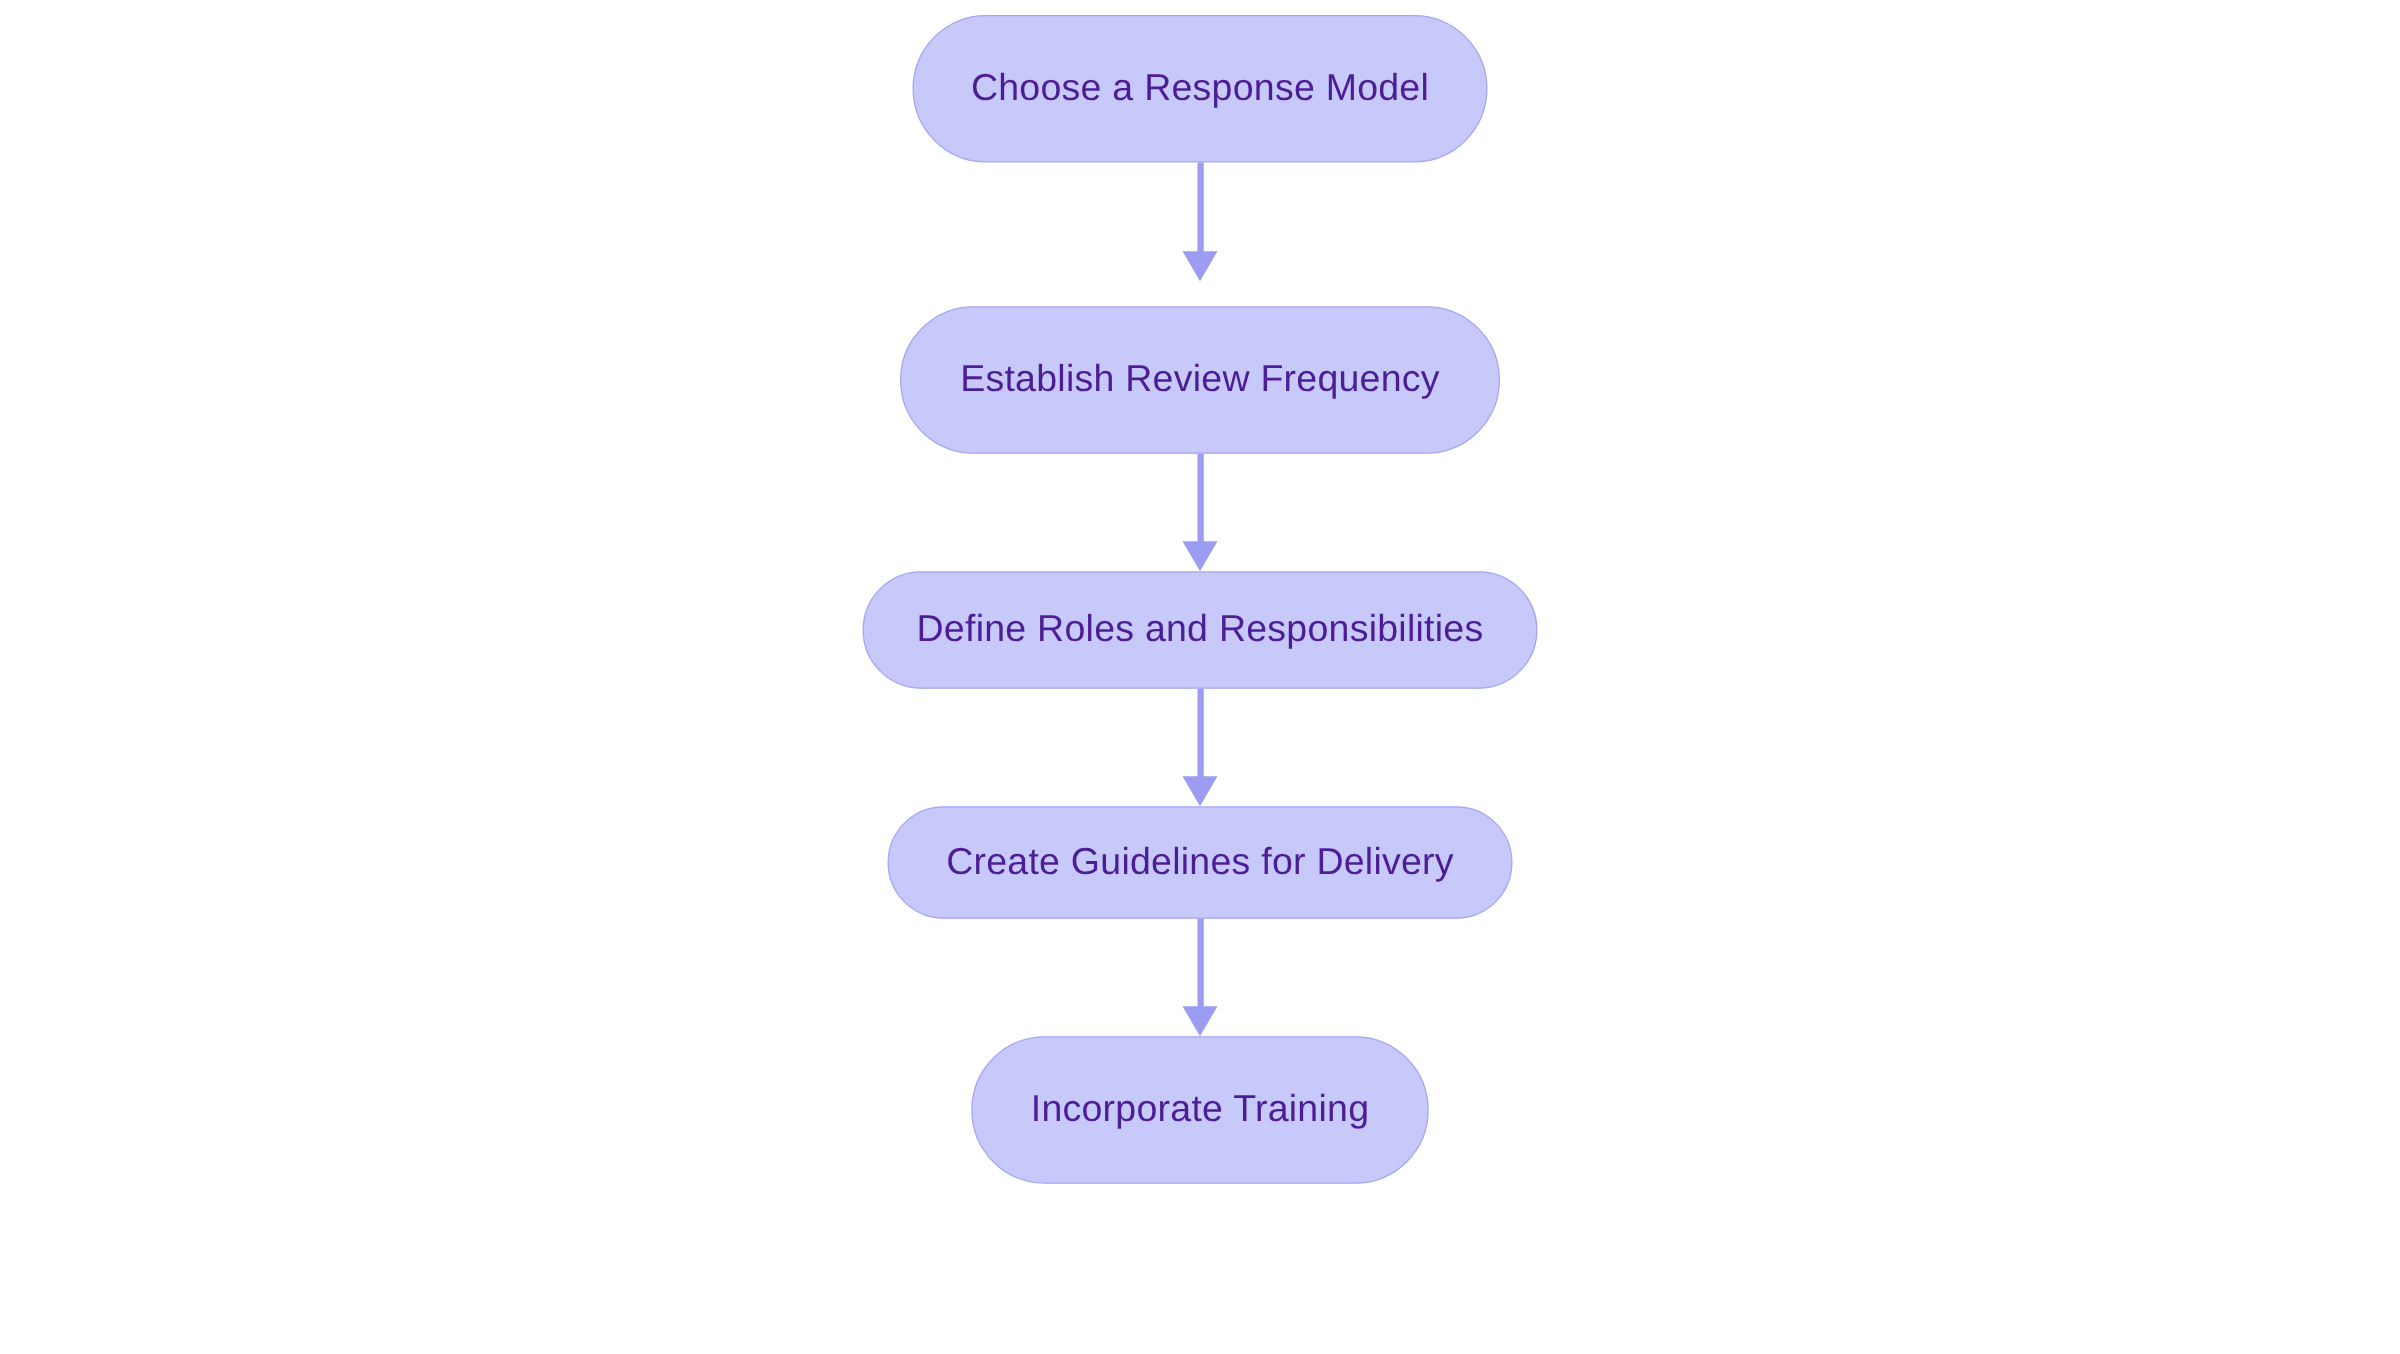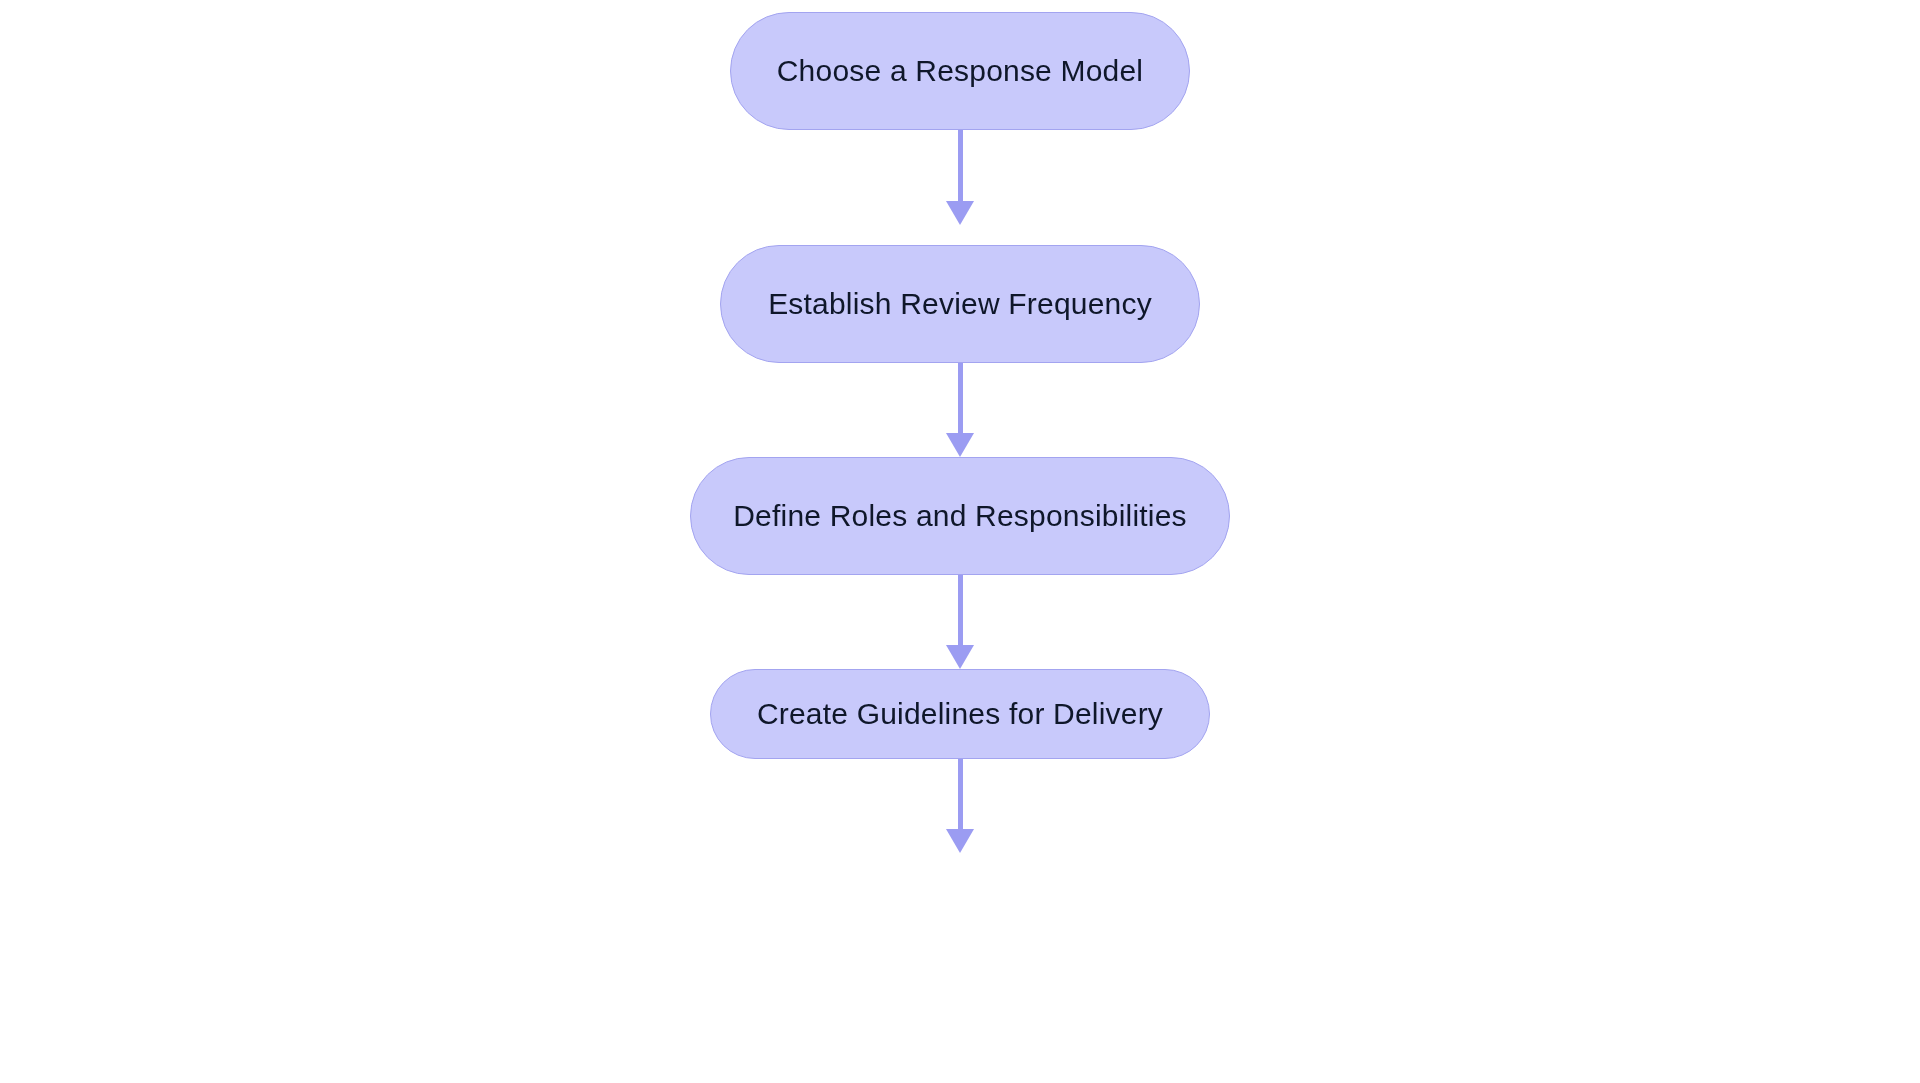--- a/index.html
+++ b/index.html
@@ -35,21 +35,21 @@
   }
 
   .node {
     box-sizing: border-box;
     display: flex;
     align-items: center;
     justify-content: center;
     border-radius: 999px;
     background: #c8c9fb;
     border: 1.6px solid #a3a4f0;
-    color: #0f172a;
+    color: #4c1d95;
     font-size: 30px;
     font-weight: 400;
     letter-spacing: 0.2px;
     line-height: 1;
     white-space: nowrap;
     text-align: center;
   }
 
   .node-label {
     pointer-events: none;
@@ -74,21 +74,21 @@
     height: 0;
     border-left: 14px solid transparent;
     border-right: 14px solid transparent;
     border-top: 24px solid #9b9cf2;
     margin-top: -1px;
   }
 
   
   .node-0 { width: 460px; height: 118px; }
   .node-1 { width: 480px; height: 118px; margin-top: 20px; }
-  .node-2 { width: 540px; height: 118px; }
+  .node-2 { width: 540px; height: 94px; }
   .node-3 { width: 500px; height: 90px; }
   .node-4 { width: 366px; height: 118px; }
 
   .gap-0 { height: 72px; }
   .gap-1 { height: 71px; }
   .gap-2 { height: 71px; }
   .gap-3 { height: 71px; }
 
   .spacer-top { height: 12px; }
 </style>
@@ -129,15 +129,18 @@
 
     <div class="node node-3">
       <span class="node-label">Create Guidelines for Delivery</span>
     </div>
 
     <div class="connector">
       <div class="connector-line gap-3"></div>
       <div class="connector-head"></div>
     </div>
 
+    <div class="node node-4">
+      <span class="node-label">Incorporate Training</span>
+    </div>
 
   </div>
 </div>
 
 </body></html>

